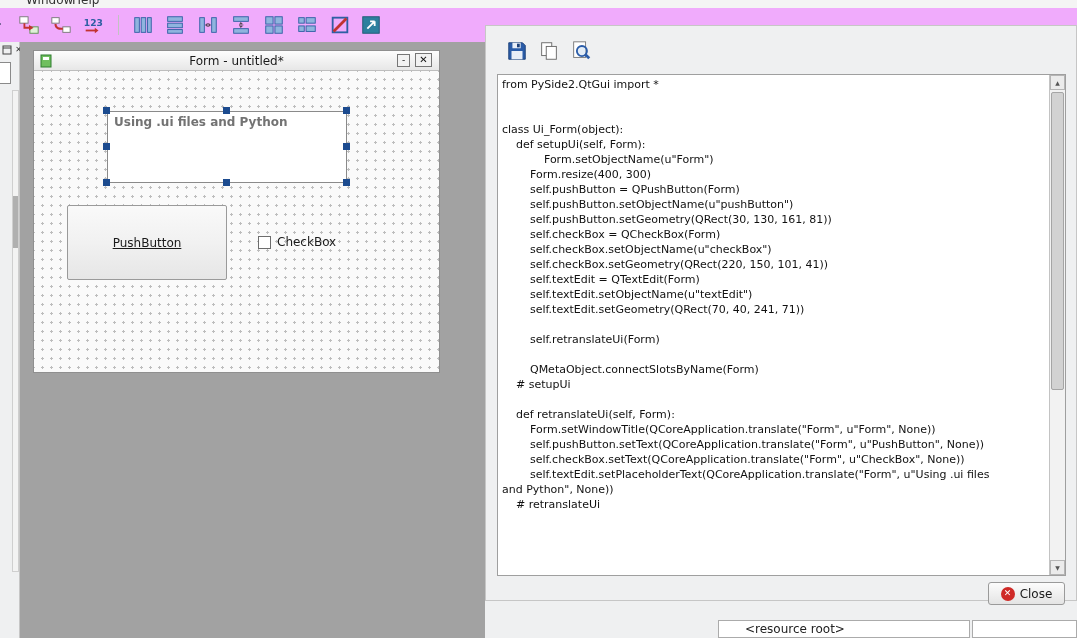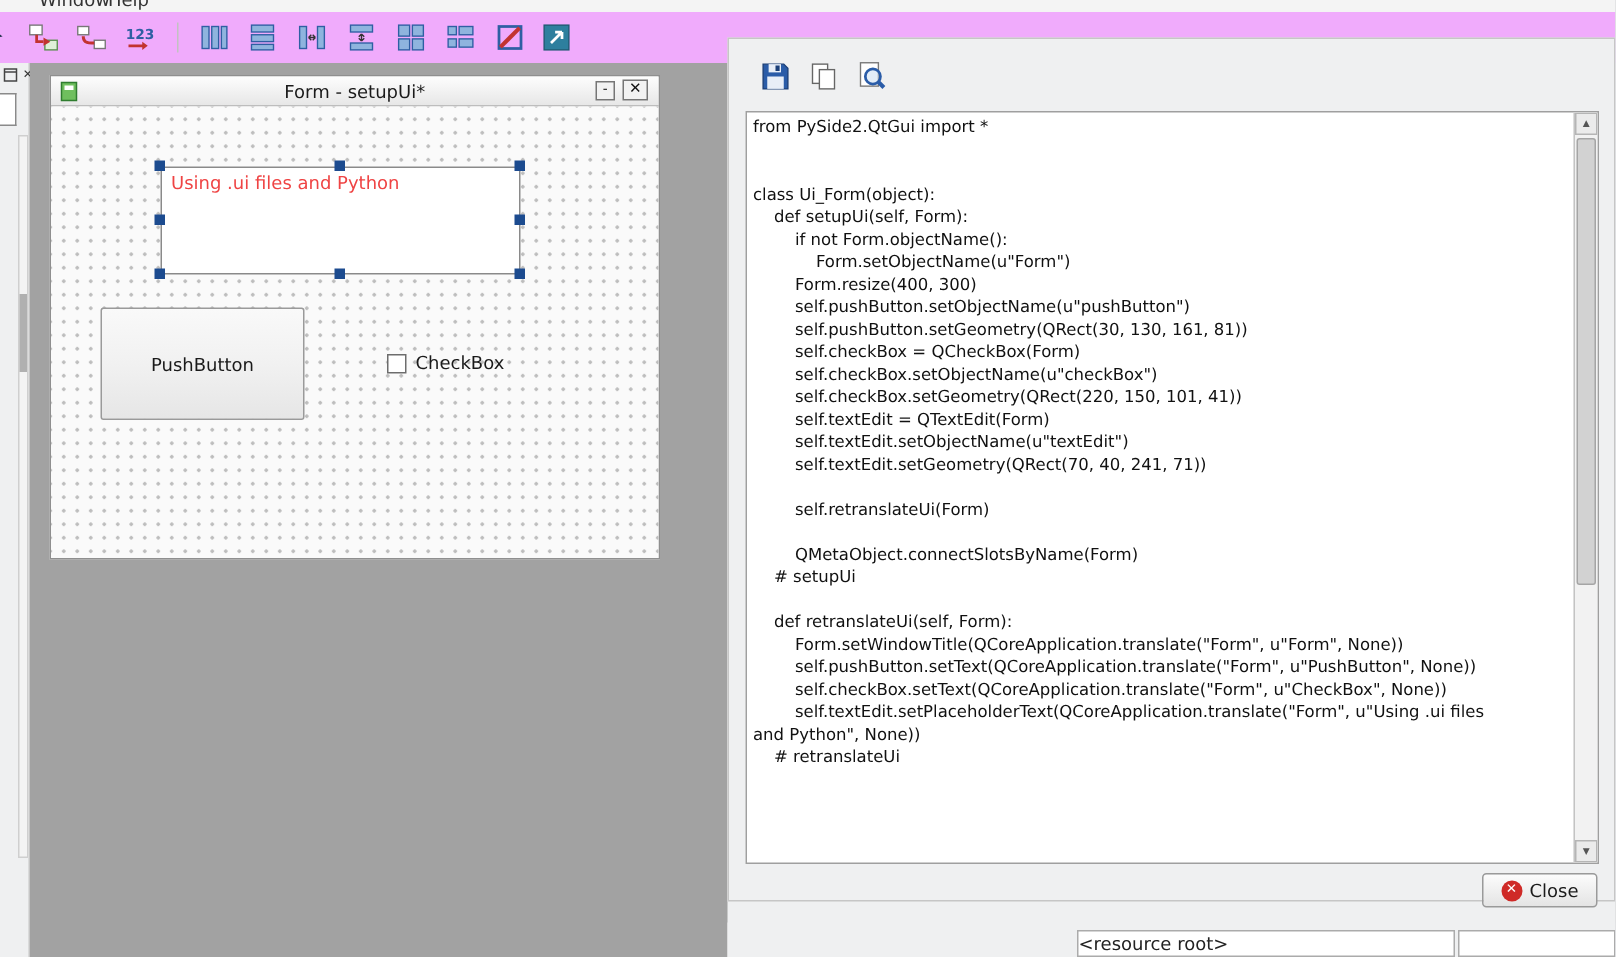--- a/index.html
+++ b/index.html
@@ -39,26 +39,26 @@
   #form-icon { position:absolute; left:6px; top:3px; width:12px; height:14px; }
   .win-btn { position:absolute; top:3px; height:13px; background:#f2f2f2; border:1px solid #767676;
     display:flex; align-items:center; justify-content:center; font-size:9px; line-height:1; color:#111; }
   #btn-min { left:363px; width:13px; }
   #btn-close { left:381px; width:17px; height:14px; top:2px; font-weight:bold; font-size:10px; }
 
   #form-canvas { position:absolute; left:0; top:20px; width:405px; height:301px; background:#fafafa;
     background-image:radial-gradient(circle,#bdbdbd 1px,transparent 1.2px); background-size:9px 9px; background-position:4px 4px; }
 
   #textedit { position:absolute; left:73px; top:40px; width:240px; height:72px; background:#fff; border:1px solid #8a8a8a; padding:3px 6px; }
-  #textedit-placeholder { color:#ef4444; font-size:12px; }
+  #textedit-placeholder { color:#737373; font-size:12px;font-weight:bold; }
   .handle { position:absolute; width:7px; height:7px; background:#1c4b8f; }
 
-  #pushbutton { position:absolute; left:33px; top:134px; width:136px; height:75px;
+  #pushbutton { position:absolute; left:33px; top:134px; width:160px; height:75px;
     background:linear-gradient(180deg,#f9f9f9 0%,#f1f1f1 50%,#e6e6e6 100%);
-    border:1px solid #9a9a9a; border-radius:2px; display:flex; align-items:center; justify-content:center; font-size:12px; }
+    border:1px solid #9a9a9a; border-radius:2px; display:flex; align-items:center; justify-content:center; font-size:12px;text-decoration:underline; }
   #checkbox { position:absolute; left:224px; top:163px; display:flex; align-items:center; height:16px; }
   #checkbox-indicator { width:13px; height:13px; background:#fff; border:1px solid #6d6d6d; }
   #checkbox-label { margin-left:6px; font-size:12px; }
 
   
   #code-dialog { left:485px; top:25px; width:592px; height:576px; background:#eff0f1; border:1px solid #c6c6c6; }
   #code-toolbar .tbtn { top:12px; }
   #code-area { position:absolute; left:11px; top:48px; width:569px; height:502px; background:#fff; border:1px solid #9f9f9f; overflow:hidden; }
   #code-view { position:absolute; left:0; top:0; right:16px; bottom:0; padding:2px 0 0 4px;
     font-family:"DejaVu Sans","Liberation Sans",sans-serif; font-size:11px; line-height:15px; color:#111; overflow:hidden; }
@@ -69,21 +69,21 @@
   #vthumb { position:absolute; left:1px; top:17px; width:13px; height:298px; background:#d2d2d2; border:1px solid #a5a5a5; border-radius:2px; }
 
   #close-btn { position:absolute; left:502px; top:556px; width:77px; height:23px;
     background:linear-gradient(180deg,#fcfcfc,#e4e4e4); border:1px solid #9a9a9a; border-radius:3px;
     display:flex; align-items:center; justify-content:center; gap:5px; font-size:12px; }
   #close-btn-icon { width:14px; height:14px; border-radius:50%; background:#cf2a27; color:#fff;
     display:flex; align-items:center; justify-content:center; font-size:9px; font-weight:bold; line-height:1; }
 
   
   #bottom-strip { left:485px; top:615px; width:592px; height:23px; background:#eff0f1; }
-  #resource-box { left:718px; top:620px; width:252px; height:18px; background:#fff; border:1px solid #ababab; line-height:16px; font-size:12px; color:#222; }
+  #resource-box { left:718px; top:620px; width:252px; height:18px; background:#fff; border:1px solid #ababab; line-height:16px; padding-left:26px; font-size:12px; color:#222; }
   #resource-box2 { left:972px; top:620px; width:105px; height:18px; background:#fff; border:1px solid #ababab; }
 </style>
 </head>
 <body>
 
 <div id="root">
 
   <div id="menubar" class="abs">
     <span style="left:26px">Window</span>
     <span style="left:72px">Help</span>
@@ -205,21 +205,21 @@
   <div id="workspace" class="abs">
 
     <div id="form-window">
       <div id="form-titlebar">
         <span id="form-icon">
           <svg viewBox="0 0 12 14" width="12" height="14">
               <rect x="1" y="1" width="10" height="12" fill="#6fbf5e" stroke="#2f7d2f"></rect>
               <rect x="3" y="3" width="6" height="3" fill="#fff"></rect>
             </svg>
         </span>
-        <span id="form-title">Form - setupUi*</span>
+        <span id="form-title">Form - untitled*</span>
         <span class="win-btn" id="btn-min">-</span>
         <span class="win-btn" id="btn-close">✕</span>
       </div>
       <div id="form-canvas">
 
         <div id="textedit">
           <span id="textedit-placeholder">Using .ui files and Python</span>
         </div>
 
         <div class="handle" style="left:69px;top:36px"></div>
@@ -267,23 +267,23 @@
       </div>
     </div>
 
     <div id="code-area">
       <div id="code-view">
           <div class="code-line">from PySide2.QtGui import *</div>
           <div class="code-line">&nbsp;</div>
           <div class="code-line">&nbsp;</div>
           <div class="code-line">class Ui_Form(object):</div>
           <div class="code-line">    def setupUi(self, Form):</div>
-          <div class="code-line">        if not Form.objectName():</div>
           <div class="code-line">            Form.setObjectName(u"Form")</div>
           <div class="code-line">        Form.resize(400, 300)</div>
+          <div class="code-line">        self.pushButton = QPushButton(Form)</div>
           <div class="code-line">        self.pushButton.setObjectName(u"pushButton")</div>
           <div class="code-line">        self.pushButton.setGeometry(QRect(30, 130, 161, 81))</div>
           <div class="code-line">        self.checkBox = QCheckBox(Form)</div>
           <div class="code-line">        self.checkBox.setObjectName(u"checkBox")</div>
           <div class="code-line">        self.checkBox.setGeometry(QRect(220, 150, 101, 41))</div>
           <div class="code-line">        self.textEdit = QTextEdit(Form)</div>
           <div class="code-line">        self.textEdit.setObjectName(u"textEdit")</div>
           <div class="code-line">        self.textEdit.setGeometry(QRect(70, 40, 241, 71))</div>
           <div class="code-line">&nbsp;</div>
           <div class="code-line">        self.retranslateUi(Form)</div>

